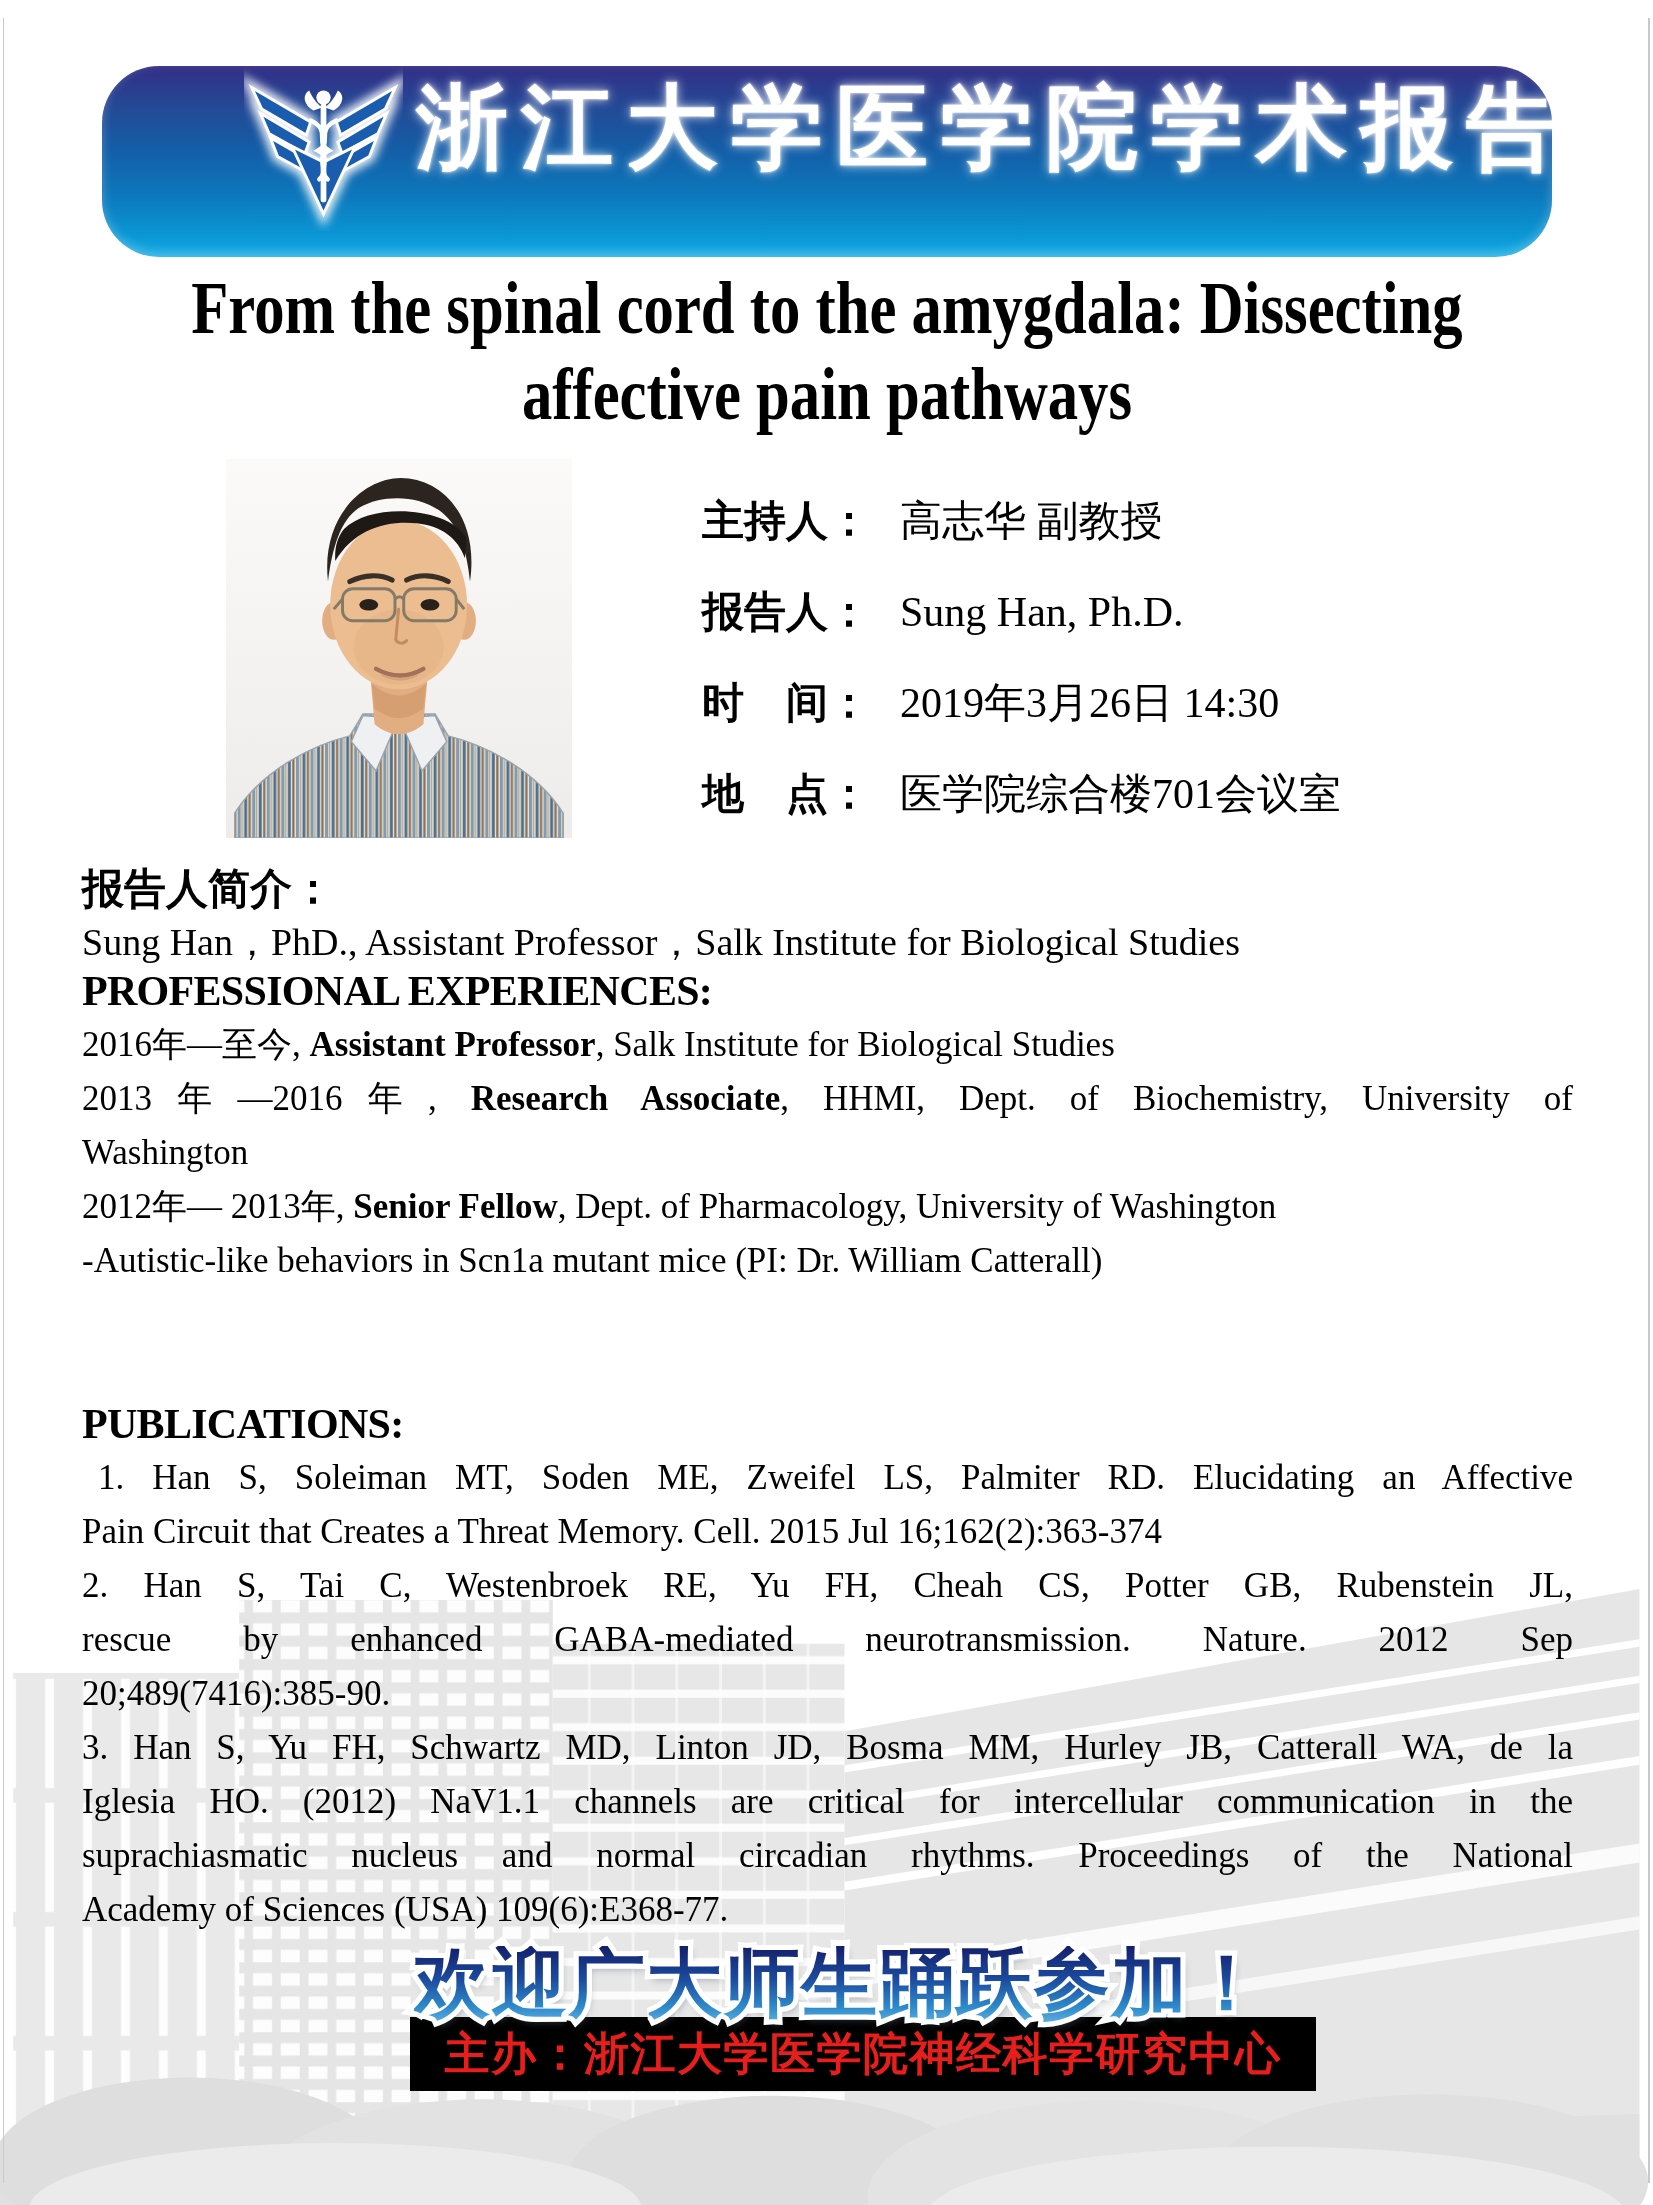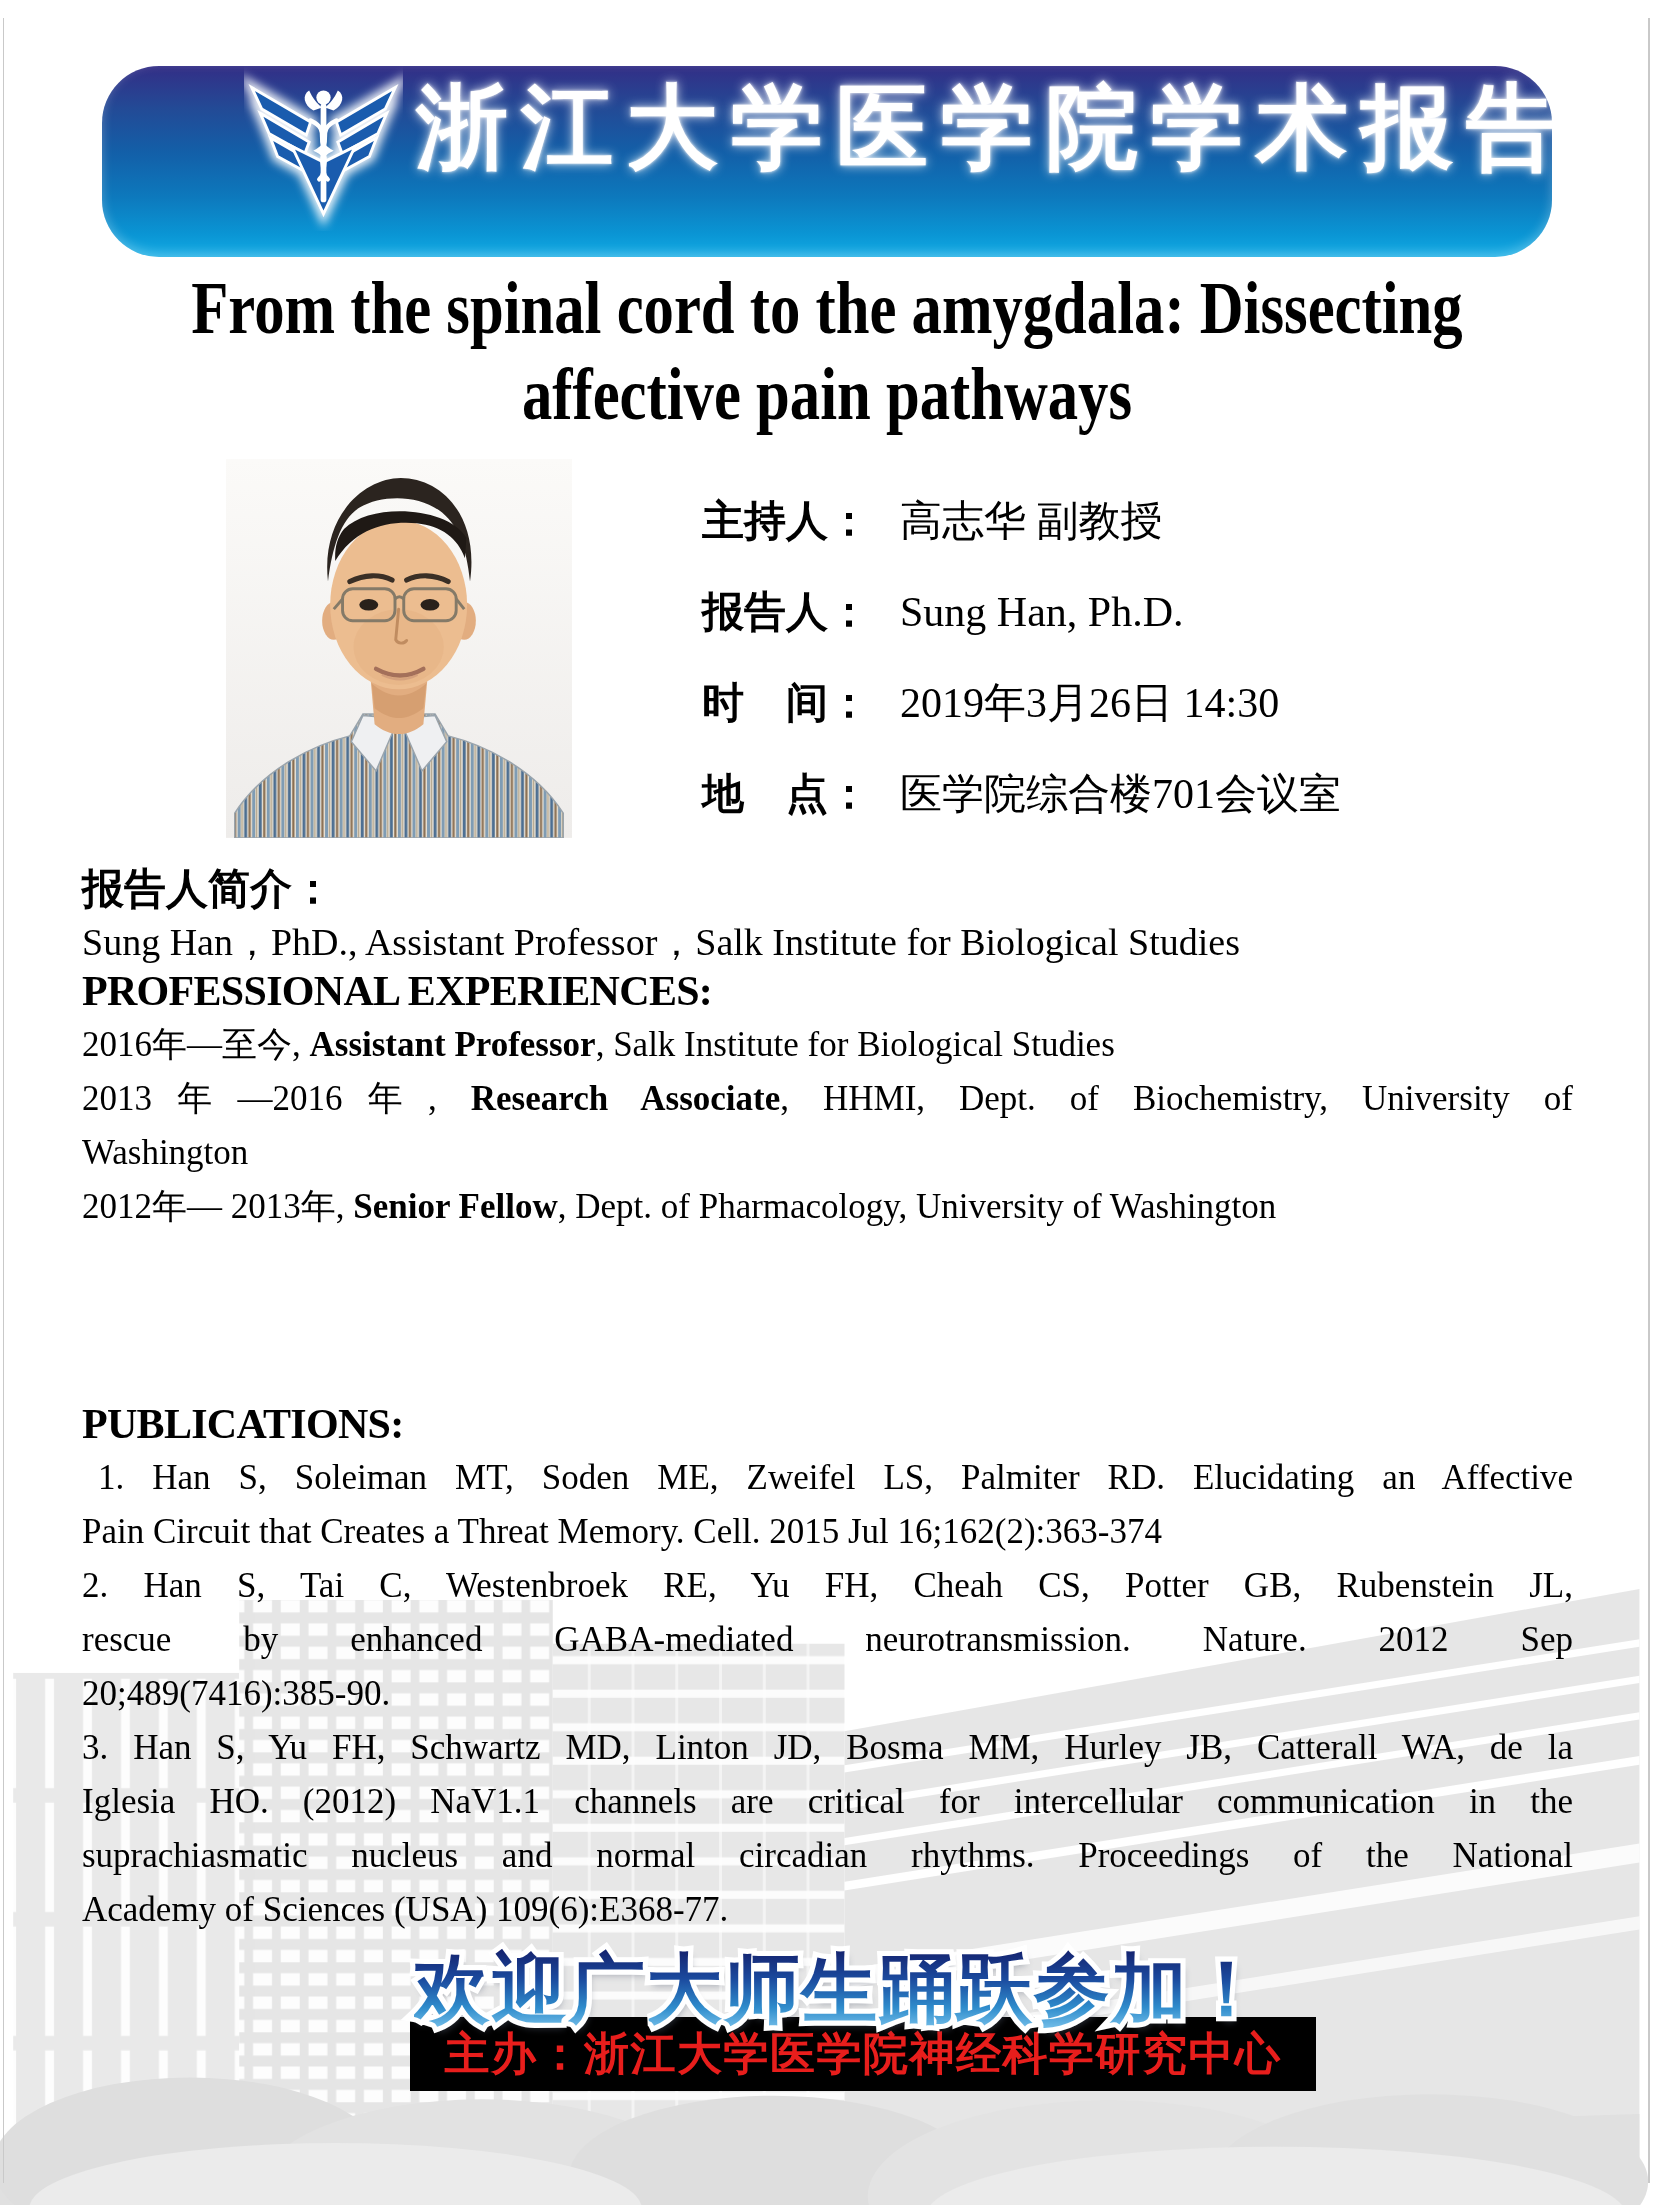--- a/index.html
+++ b/index.html
@@ -43,21 +43,21 @@
   .sec-exp{top:964px;}
   .sec-pub{top:1397px;}
   .sec-heading{font-weight:bold;font-size:42px;line-height:54px;letter-spacing:-0.7px;}
   .bline{font-size:35px;line-height:54px;}
   .jl{text-align:justify;text-align-last:justify;}
   .b{font-weight:bold;}
 
   
   .welcome-wrap{position:absolute;left:50%;top:1931px;transform:translateX(-50%);margin-left:13px;
           height:117px;line-height:117px;white-space:nowrap;z-index:3;}
-  .welcome-wrap span{font-family:Liberation Serif, serif;font-weight:bold;
+  .welcome-wrap span{font-family:Liberation Mono, monospace;font-weight:bold;
           font-size:76px;letter-spacing:1.5px;}
   .welcome-stroke{position:absolute;left:0;top:0;-webkit-text-stroke:10.2px #ffffff;color:#ffffff;
           text-shadow:2.9px 5.8px 7.3px rgba(90,100,120,.45);}
   .welcome-fill{position:relative;background:linear-gradient(180deg,#141f6a 0%,#1b4a9e 38%,#2f8ccc 72%,#7cc4ec 100%);
           -webkit-background-clip:text;background-clip:text;-webkit-text-fill-color:transparent;}
   .organizer-strip{position:absolute;left:410px;top:2017px;width:906px;height:74px;background:#000000;
           z-index:2;display:flex;align-items:center;justify-content:center;}
   .organizer-text{font-weight:bold;font-size:45px;color:#e81e1c;white-space:nowrap;letter-spacing:1.5px;}
 
   
@@ -233,20 +233,21 @@
     <div class="bio-heading">报告人简介：</div>
     <div class="bio-line">Sung Han，PhD., Assistant Professor，Salk Institute for Biological Studies</div>
   </div>
 
   <div class="section sec-exp">
     <div class="sec-heading">PROFESSIONAL EXPERIENCES:</div>
     <div class="bline"><span>2016年—至今, </span><span class="b">Assistant Professor</span><span>, Salk Institute for Biological Studies</span></div>
     <div class="bline jl"><span>2013年—2016年, </span><span class="b">Research Associate</span><span>, HHMI, Dept. of Biochemistry, University of</span></div>
     <div class="bline"><span>Washington</span></div>
     <div class="bline"><span>2012年— 2013年, </span><span class="b">Senior Fellow</span><span>, Dept. of Pharmacology, University of Washington</span></div>
+    <div class="bline"><span>-Autistic-like behaviors in Scn1a mutant mice (PI: Dr. William Catterall)</span></div>
   </div>
 
   <div class="section sec-pub">
     <div class="sec-heading">PUBLICATIONS:</div>
     <div class="bline jl" style="padding-left:16px">1. Han S, Soleiman MT, Soden ME, Zweifel LS, Palmiter RD. Elucidating an Affective</div>
     <div class="bline">Pain Circuit that Creates a Threat Memory. Cell. 2015 Jul 16;162(2):363-374</div>
     <div class="bline jl">2. Han S, Tai C, Westenbroek RE, Yu FH, Cheah CS, Potter GB, Rubenstein JL,</div>
     <div class="bline jl">rescue by enhanced GABA-mediated neurotransmission. Nature. 2012 Sep</div>
     <div class="bline">20;489(7416):385-90.</div>
     <div class="bline jl">3. Han S, Yu FH, Schwartz MD, Linton JD, Bosma MM, Hurley JB, Catterall WA, de la</div>

